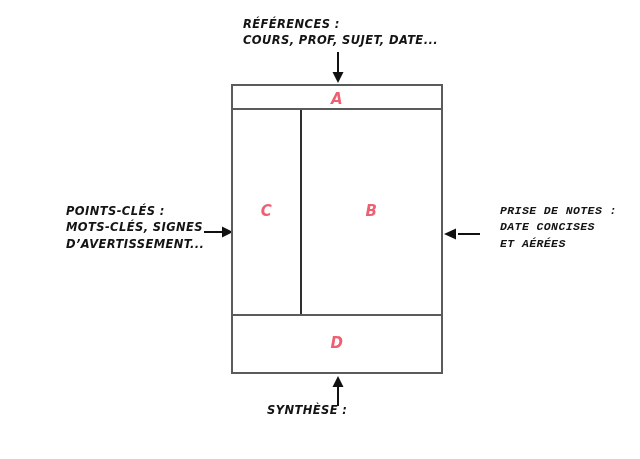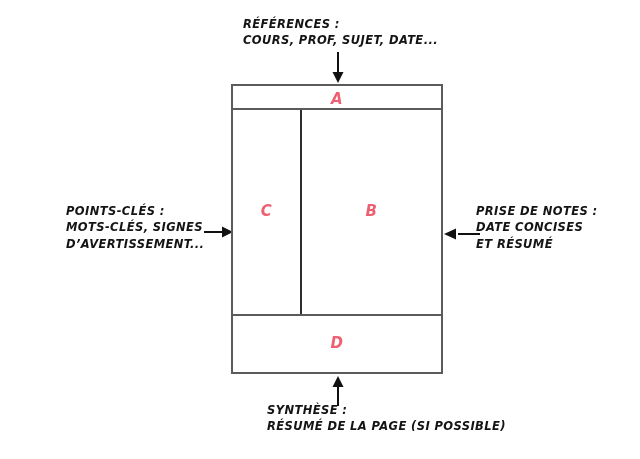--- a/index.html
+++ b/index.html
@@ -40,23 +40,24 @@
     left: 243px;
     top: 16px;
     text-align: left;
   }
   #label-points-cles {
     left: 66px;
     top: 203px;
     text-align: left;
   }
   #label-prise-de-notes {
-    left: 476px;
+    left: 500px;
     top: 203px;
     text-align: left;
+    font-family: Liberation Mono, monospace;
   }
   #label-synthese {
     left: 224px;
     top: 402px;
     text-align: left;
     margin-left: 43px;
   }
 
   
   #note-page {
@@ -153,26 +154,25 @@
   </div>
 
   <div class="label" id="label-references">
     <span class="ln">RÉFÉRENCES :</span>
     <span class="ln">COURS, PROF, SUJET, DATE...</span>
   </div>
 
   <div class="label" id="label-prise-de-notes">
     <span class="ln">PRISE DE NOTES :</span>
     <span class="ln">DATE CONCISES</span>
-    <span class="ln">ET RÉSUMÉ</span>
+    <span class="ln">ET AÉRÉES</span>
   </div>
 
   <div class="label" id="label-synthese">
     <span class="ln">SYNTHÈSE :</span>
-    <span class="ln">RÉSUMÉ DE LA PAGE (SI POSSIBLE)</span>
   </div>
 
   <svg class="arrow" id="arrow-top" viewBox="0 0 20 32">
     <line x1="10" y1="0" x2="10" y2="22" stroke="#111111" stroke-width="2"></line>
     <polygon points="10,31 4.5,20 15.5,20" fill="#111111"></polygon>
   </svg>
 
   <svg class="arrow" id="arrow-left" viewBox="0 0 30 20">
     <line x1="0" y1="10" x2="20" y2="10" stroke="#111111" stroke-width="2"></line>
     <polygon points="29,10 18,4.5 18,15.5" fill="#111111"></polygon>

